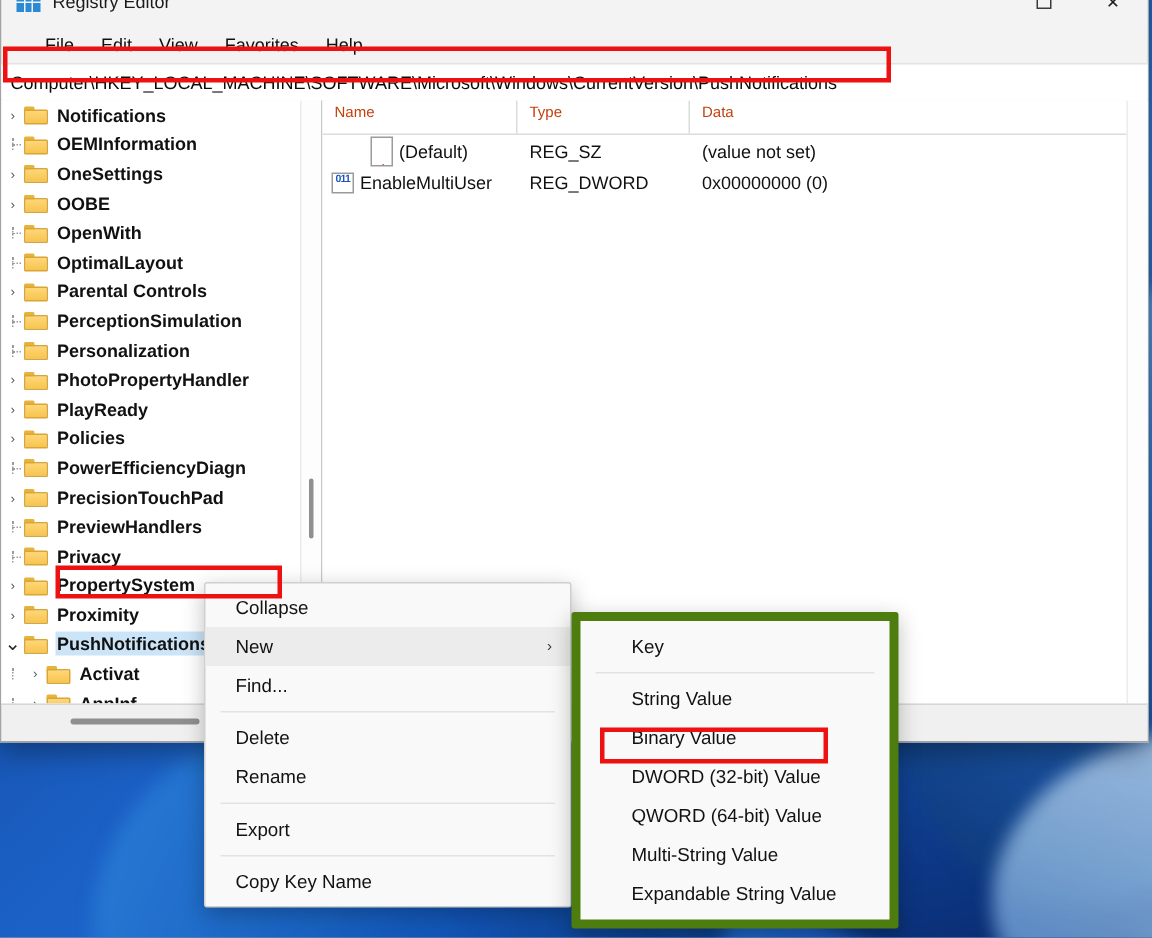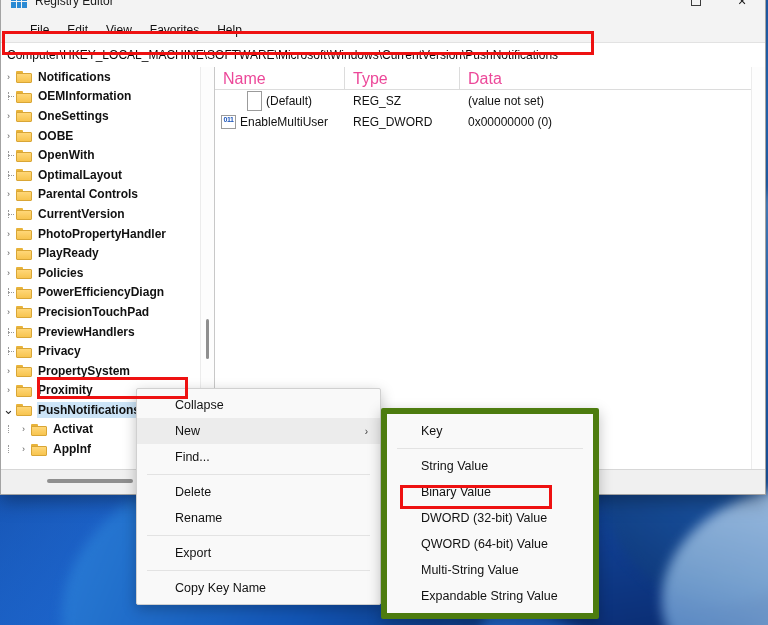--- a/index.html
+++ b/index.html
@@ -238,22 +238,22 @@
     position: relative;
     overflow: hidden;
   }
   #list-head {
     display: flex;
     height: 22px;
     border-bottom: 1px solid #dcdcdc;
     background: #fff;
   }
   #list-head .hc {
-    font-size: 16px;
-    color: #ec4899;
+    font-size: 10px;
+    color: #c2410c;
     padding: 3px 0 0 8px;
     border-right: 1px solid #dcdcdc;
     box-sizing: border-box;
   }
   .col-name { width: 130px; }
   .col-type { width: 115px; }
   .col-data { width: 295px; border-right: none !important; }
   .lrow {
     display: flex;
     height: 21px;
@@ -310,21 +310,21 @@
     border: 1px solid #d0d0d0;
     border-radius: 2px;
     box-shadow: 0 4px 14px rgba(0,0,0,.25);
     padding: 3px 0;
     box-sizing: border-box;
   }
   .mi {
     height: 26px;
     display: flex;
     align-items: center;
-    padding-left: 38px;
+    padding-left: 20px;
     padding-right: 12px;
     font-size: 12.5px;
     color: #121212;
     position: relative;
     box-sizing: border-box;
   }
   .mi.hl { background: #ececec; text-align: right; }
   .mi .arrow {
     position: absolute;
     right: 12px;
@@ -441,21 +441,26 @@
             <span class="tlabel">OptimalLayout</span>
           </div>
           <div class="trow">
             <span class="chev">›</span>
             <span class="folder"></span>
             <span class="tlabel">Parental Controls</span>
           </div>
           <div class="trow">
             <span class="guide tee"></span>
             <span class="folder"></span>
-            <span class="tlabel">CurrentVersion</span>
+            <span class="tlabel">PerceptionSimulation</span>
+          </div>
+          <div class="trow">
+            <span class="guide tee"></span>
+            <span class="folder"></span>
+            <span class="tlabel">Personalization</span>
           </div>
           <div class="trow">
             <span class="chev">›</span>
             <span class="folder"></span>
             <span class="tlabel">PhotoPropertyHandler</span>
           </div>
           <div class="trow">
             <span class="chev">›</span>
             <span class="folder"></span>
             <span class="tlabel">PlayReady</span>

